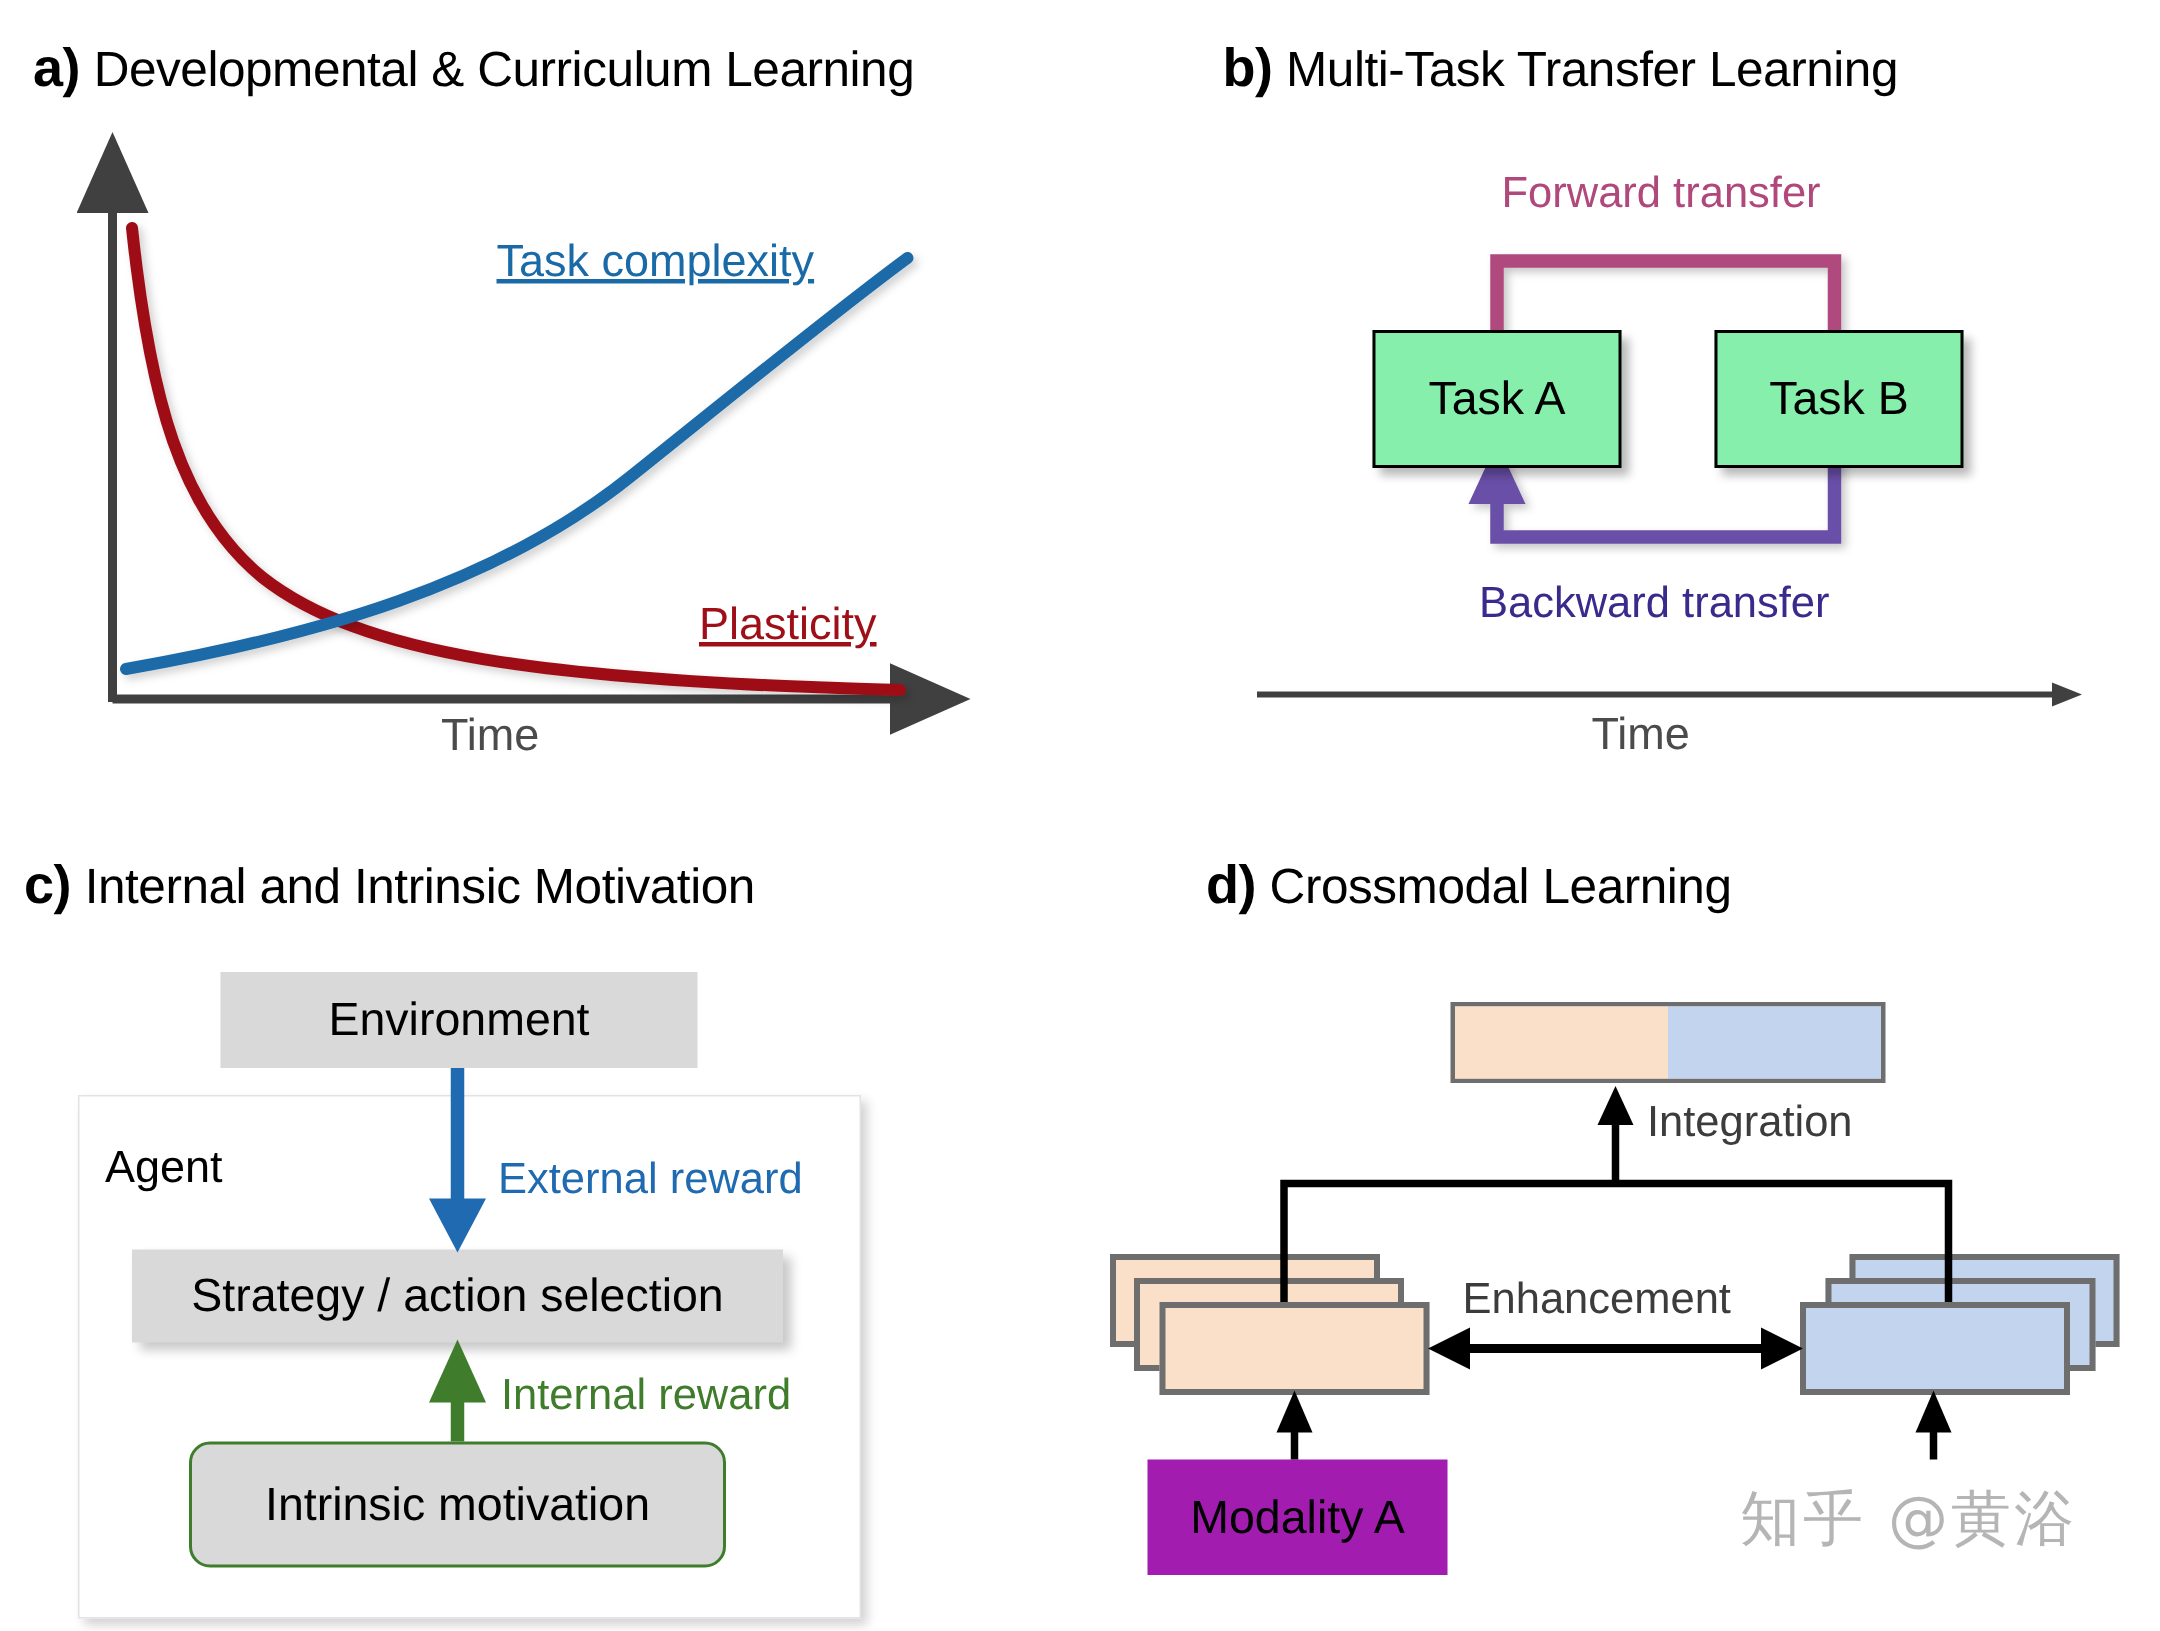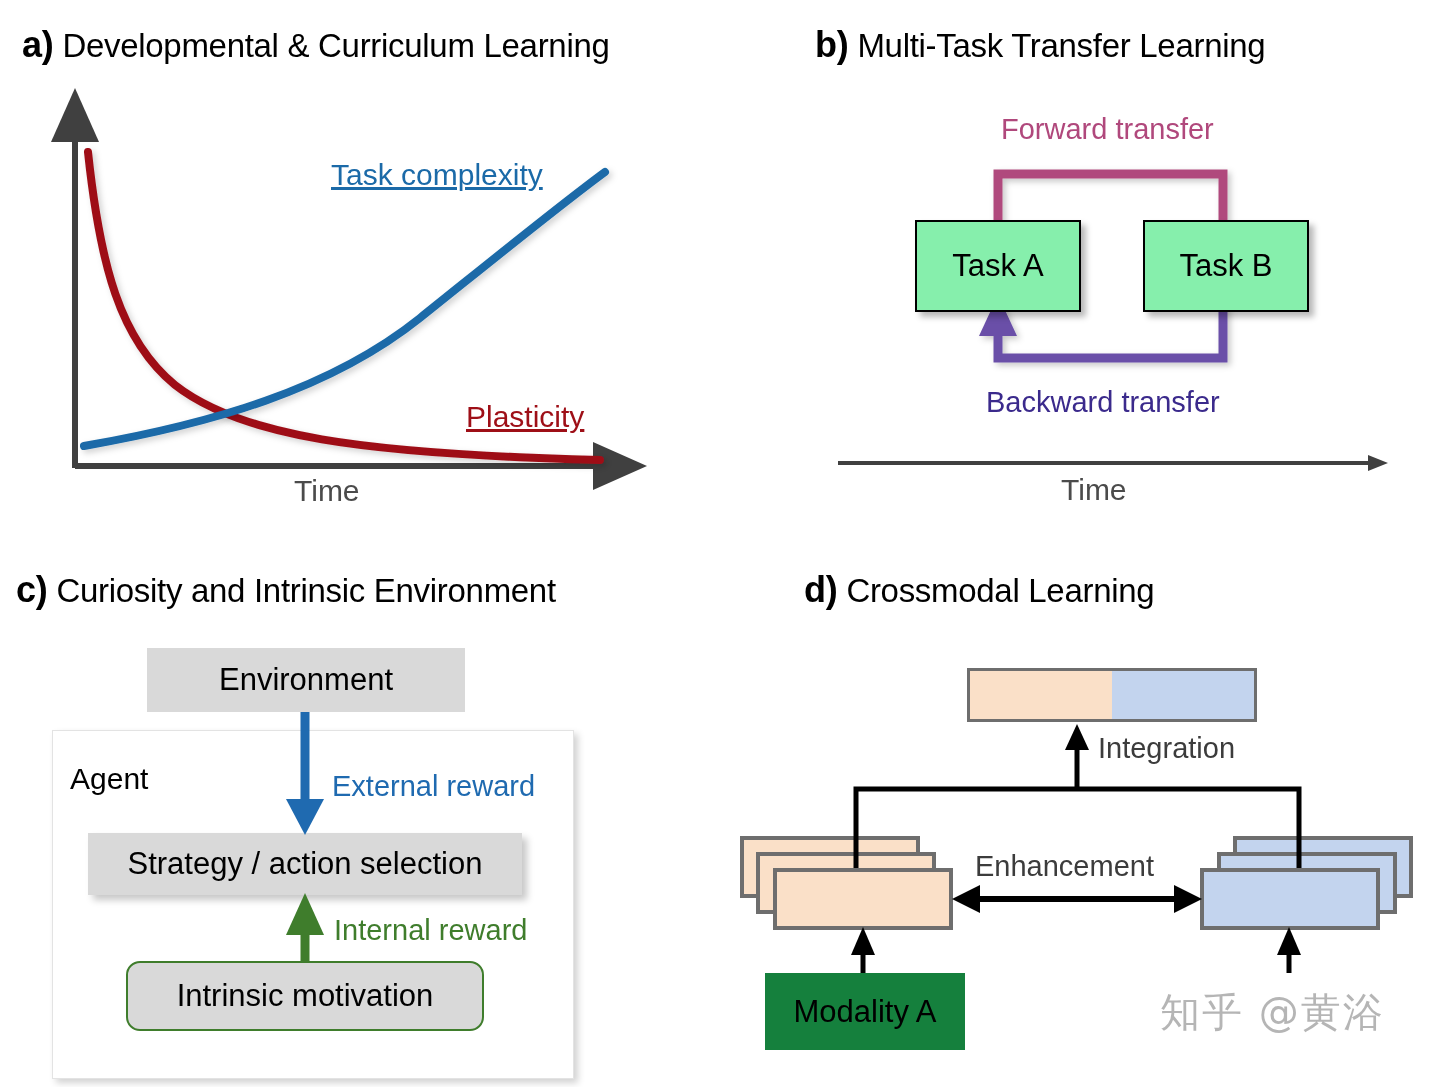--- a/index.html
+++ b/index.html
@@ -235,36 +235,36 @@
     <span>Task B</span>
   </div>
 
   <div class="transfer-label" style="left:281px; top:113px; color:#b0487c;">Forward transfer</div>
   <div class="transfer-label" style="left:266px; top:386px; color:#3b2a8c;">Backward transfer</div>
   <div class="axis-label" style="left:341px; top:473px;">Time</div>
 </div>
 
 <div class="panel" id="panel-c">
   <div class="heading">
-    <span class="tag">c)</span><span>Curiosity and Intrinsic Environment</span>
+    <span class="tag">c)</span><span>Internal and Intrinsic Motivation</span>
   </div>
 
   <div class="agent-box" style="left:52px; top:187px; width:520px; height:347px;"></div>
 
   <div class="env-box" style="left:147px; top:105px; width:318px; height:64px;">
     <span>Environment</span>
   </div>
 
   <div class="agent-title" style="left:70px; top:219px;">Agent</div>
 
   <div class="strategy-box" style="left:88px; top:290px; width:434px; height:62px;">
     <span>Strategy / action selection</span>
   </div>
 
-  <div class="intrinsic-box" style="left:126px; top:418px; width:358px; height:70px;">
+  <div class="intrinsic-box" style="left:126px; top:418px; width:358px; height:84px;">
     <span>Intrinsic motivation</span>
   </div>
 
   <svg class="plot-svg" width="720" height="544">
 
     <g>
       <line x1="305" y1="169" x2="305" y2="262" stroke="#1f6ab0" stroke-width="9"></line>
       <path d="M 305 292 L 286 256 L 324 256 Z" fill="#1f6ab0"></path>
     </g>
 
@@ -289,21 +289,21 @@
   </div>
 
   <div class="card" style="left:20px; top:293px; width:180px; height:62px; background:#fae0c8;"></div>
   <div class="card" style="left:36px; top:309px; width:180px; height:62px; background:#fae0c8;"></div>
   <div class="card" style="left:53px; top:325px; width:180px; height:62px; background:#fae0c8;"></div>
 
   <div class="card" style="left:513px; top:293px; width:180px; height:62px; background:#c3d4ee;"></div>
   <div class="card" style="left:497px; top:309px; width:180px; height:62px; background:#c3d4ee;"></div>
   <div class="card" style="left:480px; top:325px; width:180px; height:62px; background:#c3d4ee;"></div>
 
-  <div class="modality-box" style="left:45px; top:430px; width:200px; height:77px; background:#15803d;">
+  <div class="modality-box" style="left:45px; top:430px; width:200px; height:77px; background:#a21caf;">
     <span>Modality A</span>
   </div>
 
   <svg class="plot-svg" width="720" height="544">
 
     <g stroke="#000000" stroke-width="5" fill="none">
       <path d="M 136 325 L 136 246 L 579 246 L 579 325"></path>
       <line x1="357" y1="246" x2="357" y2="200"></line>
     </g>
     <path d="M 357 181 L 345 207 L 369 207 Z" fill="#000000"></path>

